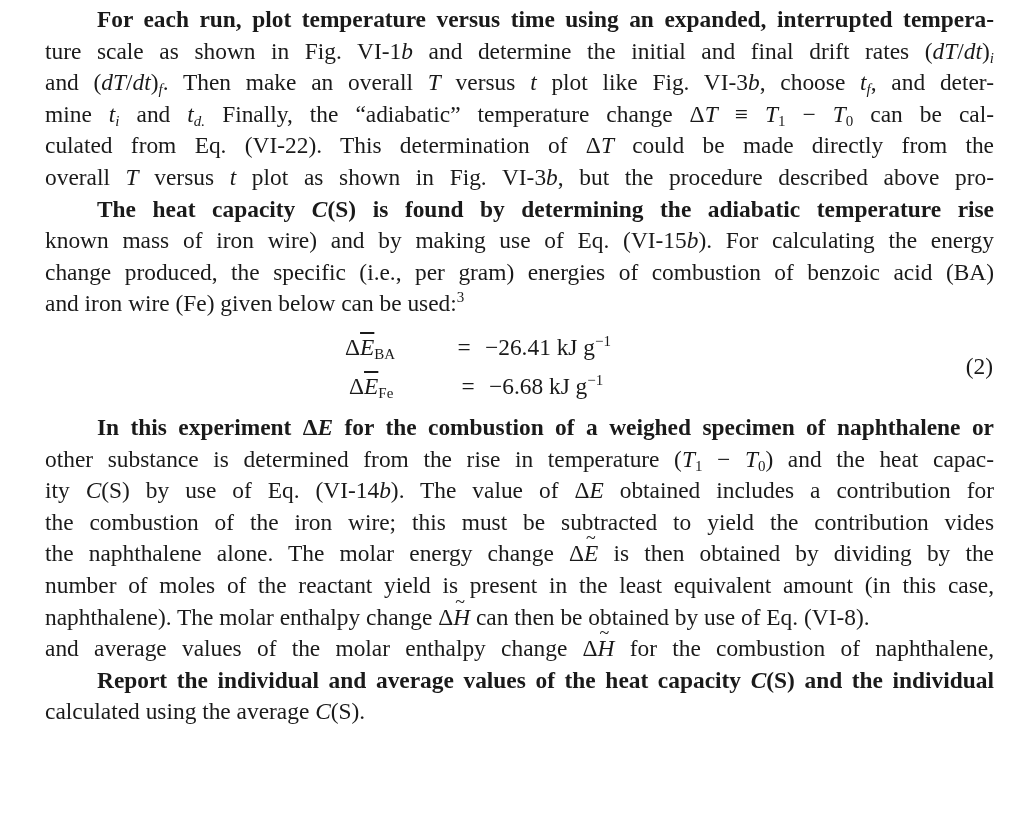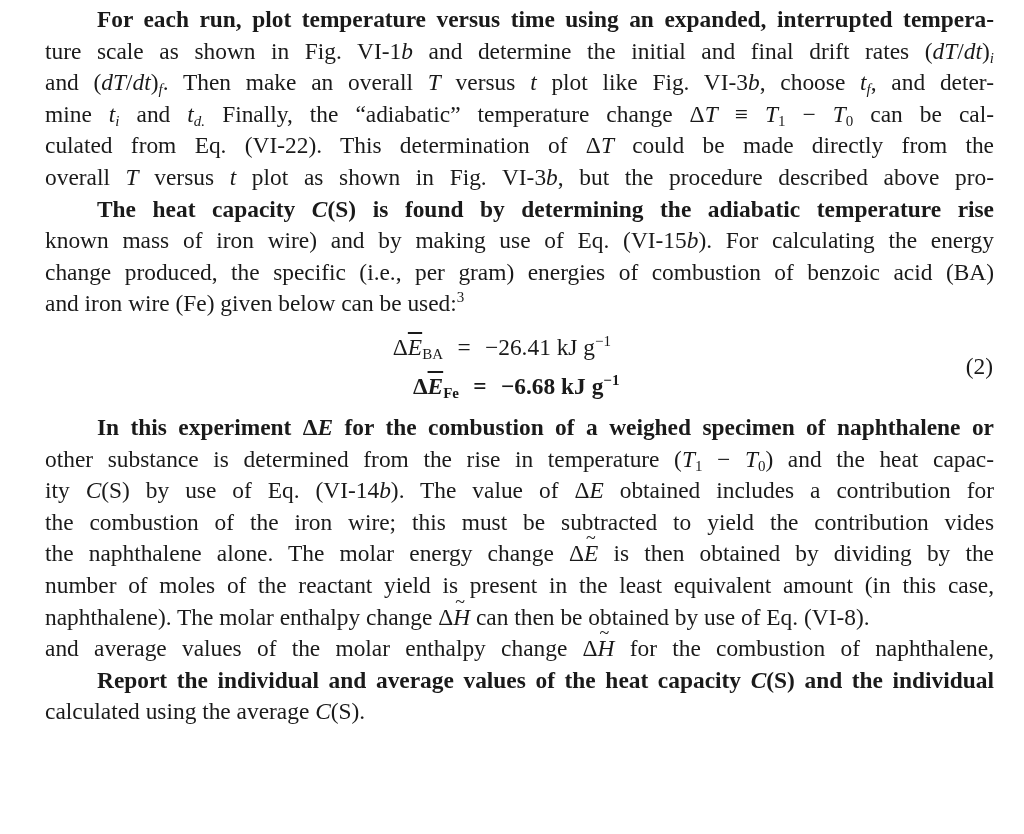--- a/index.html
+++ b/index.html
@@ -16,21 +16,21 @@
   }
   .line.last { text-align-last: left; }
   .line.indent { padding-left: 52px; font-weight: bold; }
   i { font-style: italic; }
   sub { font-size: 15px; vertical-align: -4px; line-height: 0; }
   sup { font-size: 15px; vertical-align: 9px; line-height: 0; }
   .eqblock { position: relative; height: 92px; }
   .eqrow {
     position: absolute; font-size: 23.4px; line-height: 31.6px; white-space: nowrap;
   }
-  .eq-lhs { display: inline-block; width: 98px; text-align: right; }
+  .eq-lhs { display: inline-block; width: 98px; }
   .eq-eq { display: inline-block; width: 42px; text-align: center; }
   .eqnum { position: absolute; right: 1px; top: 31px; font-size: 23.4px; line-height: 31.6px; }
   .bar { text-decoration: overline; }
   .tilde { position: relative; display: inline-block; }
   .tilde::before {
     content: "~"; position: absolute; left: 2px; top: -15px; font-size: 18px; font-style: normal;
   }
 </style>
 </head>
 <body>
@@ -50,21 +50,21 @@
     <span class="line indent">The heat capacity <i>C</i>(S) is found by determining the adiabatic temperature rise</span>
     <span class="line">known mass of iron wire) and by making use of Eq. (VI-15<i>b</i>). For calculating the energy</span>
     <span class="line">change produced, the specific (i.e., per gram) energies of combustion of benzoic acid (BA)</span>
     <span class="line last">and iron wire (Fe) given below can be used:<sup>3</sup></span>
   </div>
 
   <div class="eqblock">
     <div class="eqrow" style="left:300px; top:12px;">
       <span class="eq-lhs">Δ<i class="bar">E</i><sub>BA</sub></span><span class="eq-eq">=</span><span>−26.41 kJ g</span><sup>−1</sup>
     </div>
-    <div class="eqrow" style="left:316px; top:51px;font-weight:bold;">
+    <div class="eqrow" style="left:304px; top:51px;">
       <span class="eq-lhs">Δ<i class="bar">E</i><sub>Fe</sub></span><span class="eq-eq">=</span><span>−6.68 kJ g</span><sup>−1</sup>
     </div>
     <div class="eqnum">(2)</div>
   </div>
 
   <div>
     <span class="line indent">In this experiment Δ<i>E</i> for the combustion of a weighed specimen of naphthalene or</span>
     <span class="line">other substance is determined from the rise in temperature (<i>T</i><sub>1</sub> − <i>T</i><sub>0</sub>) and the heat capac-</span>
     <span class="line">ity <i>C</i>(S) by use of Eq. (VI-14<i>b</i>). The value of Δ<i>E</i> obtained includes a contribution for</span>
     <span class="line">the combustion of the iron wire; this must be subtracted to yield the contribution vides</span>

